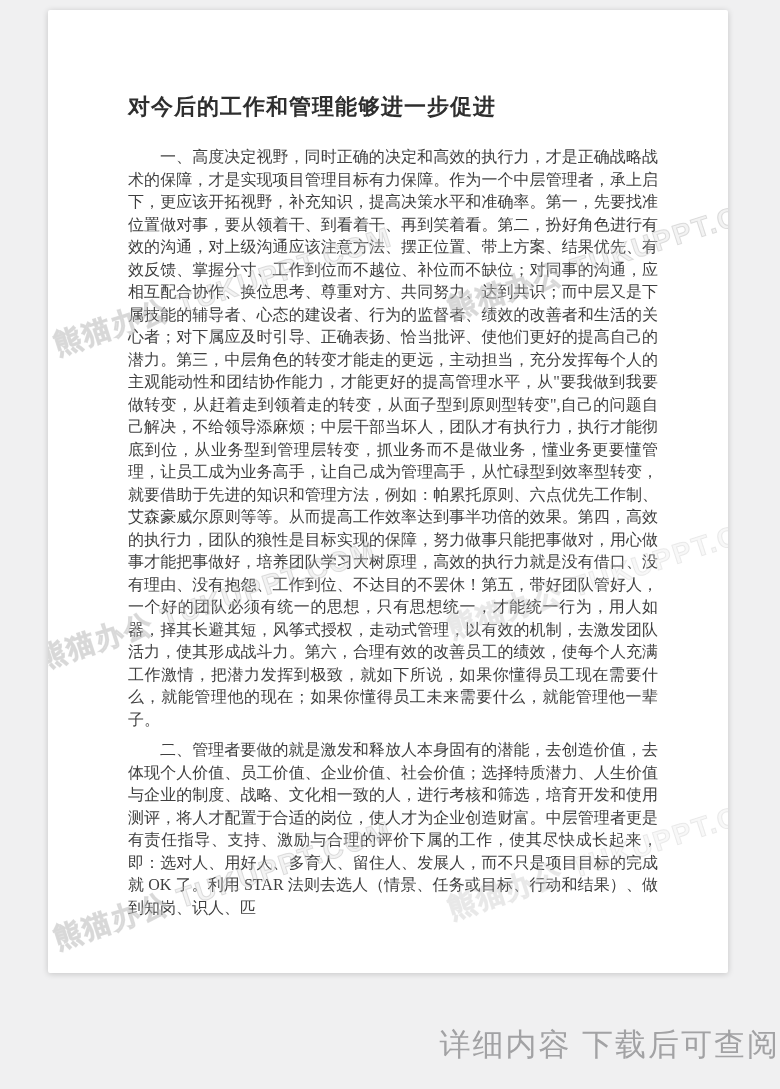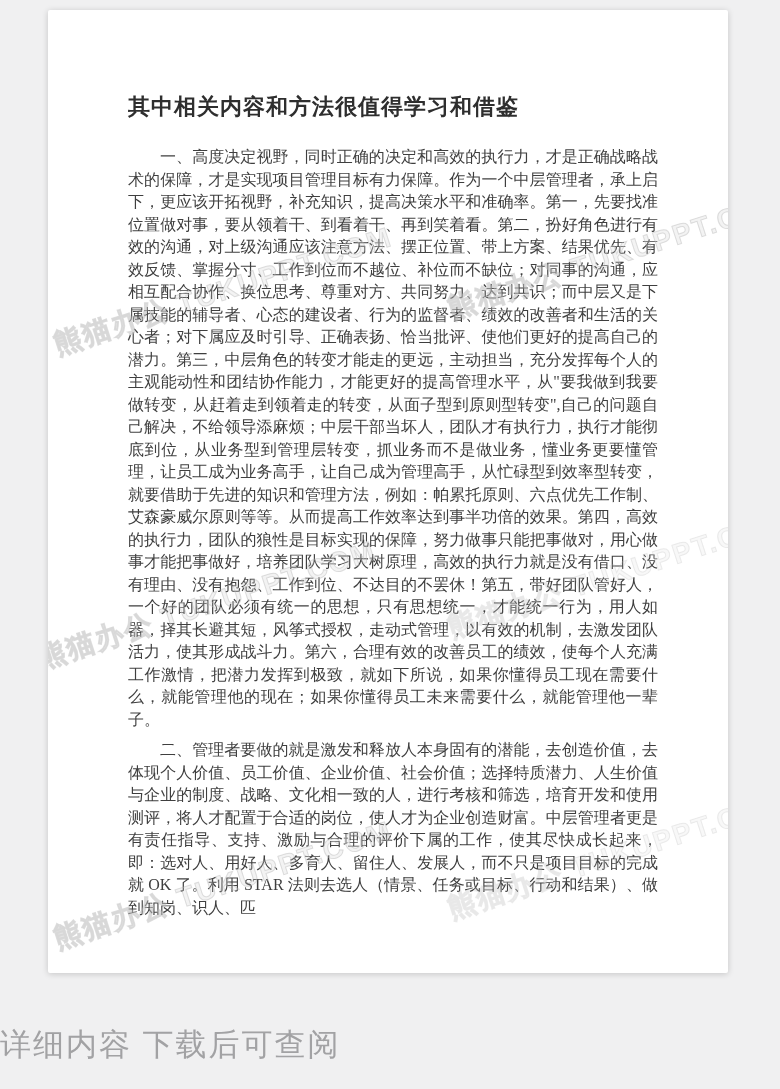--- a/index.html
+++ b/index.html
@@ -54,39 +54,39 @@
   .wm-2 { left: 392px; top: 226px; }
   .wm-3 { left: -18px; top: 576px; }
   .wm-4 { left: 392px; top: 545px; opacity: .6; }
   .wm-5 { left: -2px;  top: 856px; }
   .wm-6 { left: 392px; top: 826px; opacity: .6; }
   .bottom-caption {
     position: absolute;
     left: 0;
     top: 1024px;
     width: 100%;
-    text-align: left;
+    text-align: right;
     font-family: "Liberation Sans", sans-serif;
     font-size: 31px;
     letter-spacing: 2px;
     color: #a2a2a4;
   }
 </style>
 </head>
 <body>
 
 <div class="doc-page">
 
   <span class="wm wm-1">熊猫办公 TUKUPPT.COM</span>
   <span class="wm wm-2">熊猫办公 TUKUPPT.COM</span>
   <span class="wm wm-3">熊猫办公 TUKUPPT.COM</span>
   <span class="wm wm-4">熊猫办公 TUKUPPT.COM</span>
   <span class="wm wm-5">熊猫办公 TUKUPPT.COM</span>
   <span class="wm wm-6">熊猫办公 TUKUPPT.COM</span>
 
-  <h1 class="doc-title">其中相关内容和方法很值得学习和借鉴</h1>
+  <h1 class="doc-title">对今后的工作和管理能够进一步促进</h1>
 
   <p class="doc-para">一、高度决定视野，同时正确的决定和高效的执行力，才是正确战略战术的保障，才是实现项目管理目标有力保障。作为一个中层管理者，承上启下，更应该开拓视野，补充知识，提高决策水平和准确率。第一，先要找准位置做对事，要从领着干、到看着干、再到笑着看。第二，扮好角色进行有效的沟通，对上级沟通应该注意方法、摆正位置、带上方案、结果优先、有效反馈、掌握分寸、工作到位而不越位、补位而不缺位；对同事的沟通，应相互配合协作、换位思考、尊重对方、共同努力、达到共识；而中层又是下属技能的辅导者、心态的建设者、行为的监督者、绩效的改善者和生活的关心者；对下属应及时引导、正确表扬、恰当批评、使他们更好的提高自己的潜力。第三，中层角色的转变才能走的更远，主动担当，充分发挥每个人的主观能动性和团结协作能力，才能更好的提高管理水平，从"要我做到我要做转变，从赶着走到领着走的转变，从面子型到原则型转变",自己的问题自己解决，不给领导添麻烦；中层干部当坏人，团队才有执行力，执行才能彻底到位，从业务型到管理层转变，抓业务而不是做业务，懂业务更要懂管理，让员工成为业务高手，让自己成为管理高手，从忙碌型到效率型转变，就要借助于先进的知识和管理方法，例如：帕累托原则、六点优先工作制、艾森豪威尔原则等等。从而提高工作效率达到事半功倍的效果。第四，高效的执行力，团队的狼性是目标实现的保障，努力做事只能把事做对，用心做事才能把事做好，培养团队学习大树原理，高效的执行力就是没有借口、没有理由、没有抱怨、工作到位、不达目的不罢休！第五，带好团队管好人，一个好的团队必须有统一的思想，只有思想统一，才能统一行为，用人如器，择其长避其短，风筝式授权，走动式管理，以有效的机制，去激发团队活力，使其形成战斗力。第六，合理有效的改善员工的绩效，使每个人充满工作激情，把潜力发挥到极致，就如下所说，如果你懂得员工现在需要什么，就能管理他的现在；如果你懂得员工未来需要什么，就能管理他一辈子。</p>
   <p class="doc-para">二、管理者要做的就是激发和释放人本身固有的潜能，去创造价值，去体现个人价值、员工价值、企业价值、社会价值；选择特质潜力、人生价值与企业的制度、战略、文化相一致的人，进行考核和筛选，培育开发和使用测评，将人才配置于合适的岗位，使人才为企业创造财富。中层管理者更是有责任指导、支持、激励与合理的评价下属的工作，使其尽快成长起来，即：选对人、用好人、多育人、留住人、发展人，而不只是项目目标的完成就 OK 了。利用 STAR 法则去选人（情景、任务或目标、行动和结果）、做到知岗、识人、匹</p>
 
 </div>
 
 <div class="bottom-caption">详细内容 下载后可查阅</div>
 
 </body></html>

